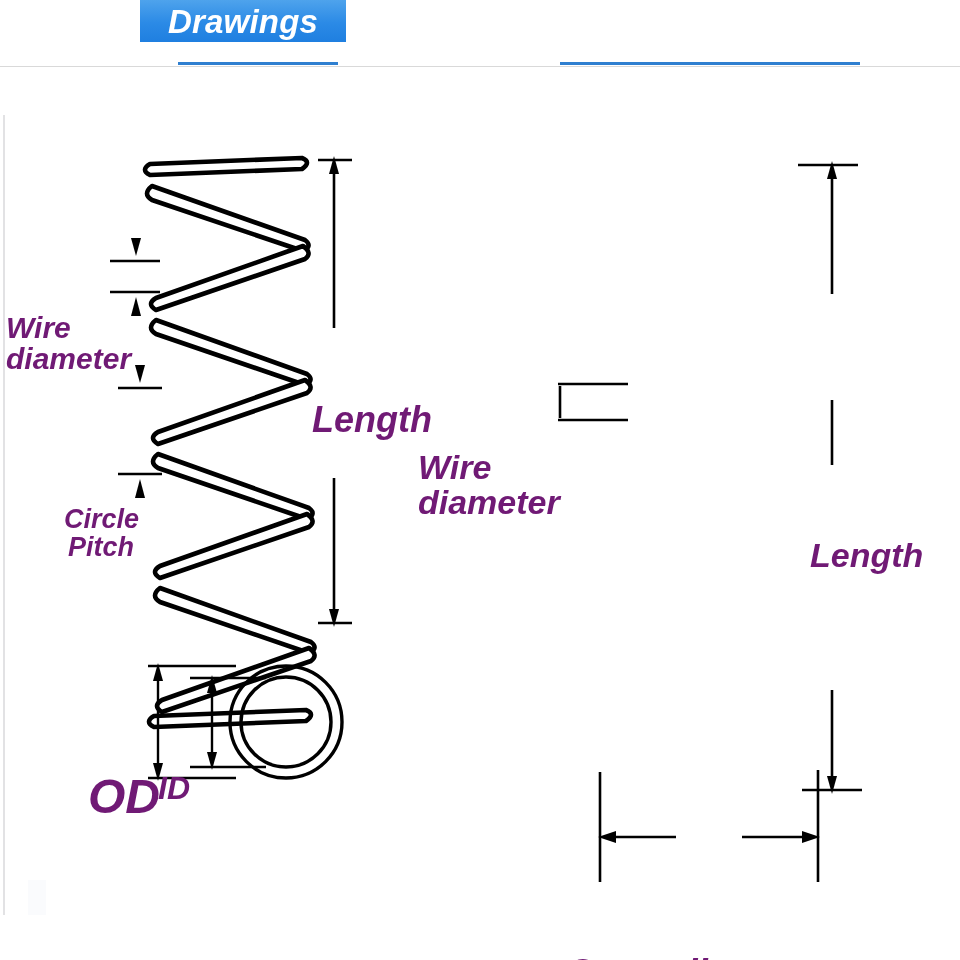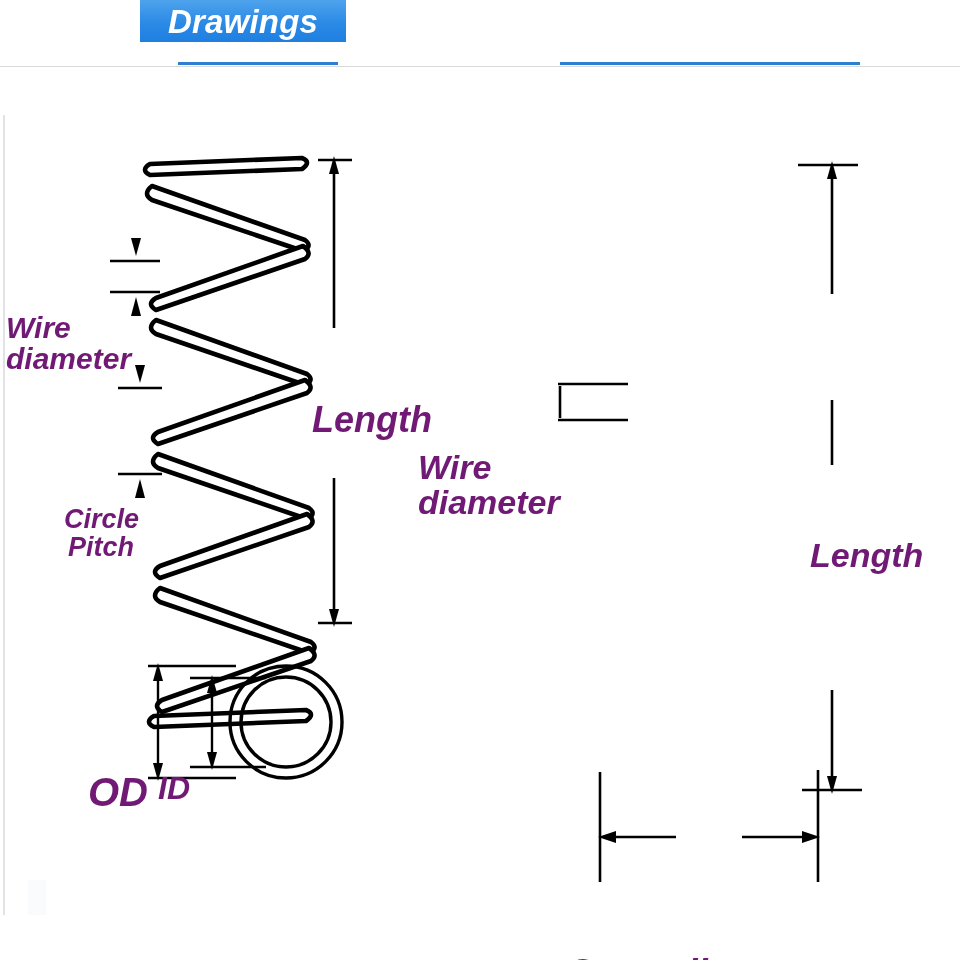--- a/index.html
+++ b/index.html
@@ -92,21 +92,21 @@
     color: #701a75;
     white-space: nowrap;
     line-height: 1.04;
   }
   
   #label-wire-left   { left: 6px;   top: 242px; font-size: 30px; text-align: left; }
   #label-wire-left .l2 { display:block; }
   #label-circle-pitch{ left: 64px;  top: 435px; font-size: 27px; }
   #label-circle-pitch .l2 { display:block; margin-left: 4px; }
   #label-length-left { left: 312px; top: 331px; font-size: 36px; }
-  #label-od          { left: 88px;  top: 702px; font-size: 40px; }
+  #label-od          { left: 88px;  top: 702px; font-size: 48px; }
   #label-id          { left: 158px; top: 702px; font-size: 32px; }
 
   
   #label-wire-right  { left: 418px; top: 380px; font-size: 34px; }
   #label-wire-right .l2 { display:block; }
   #label-length-right{ left: 810px; top: 468px; font-size: 34px; }
   #label-outer-dia   { left: 566px; top: 884px; font-size: 37px; }
 </style>
 </head>
 <body>

